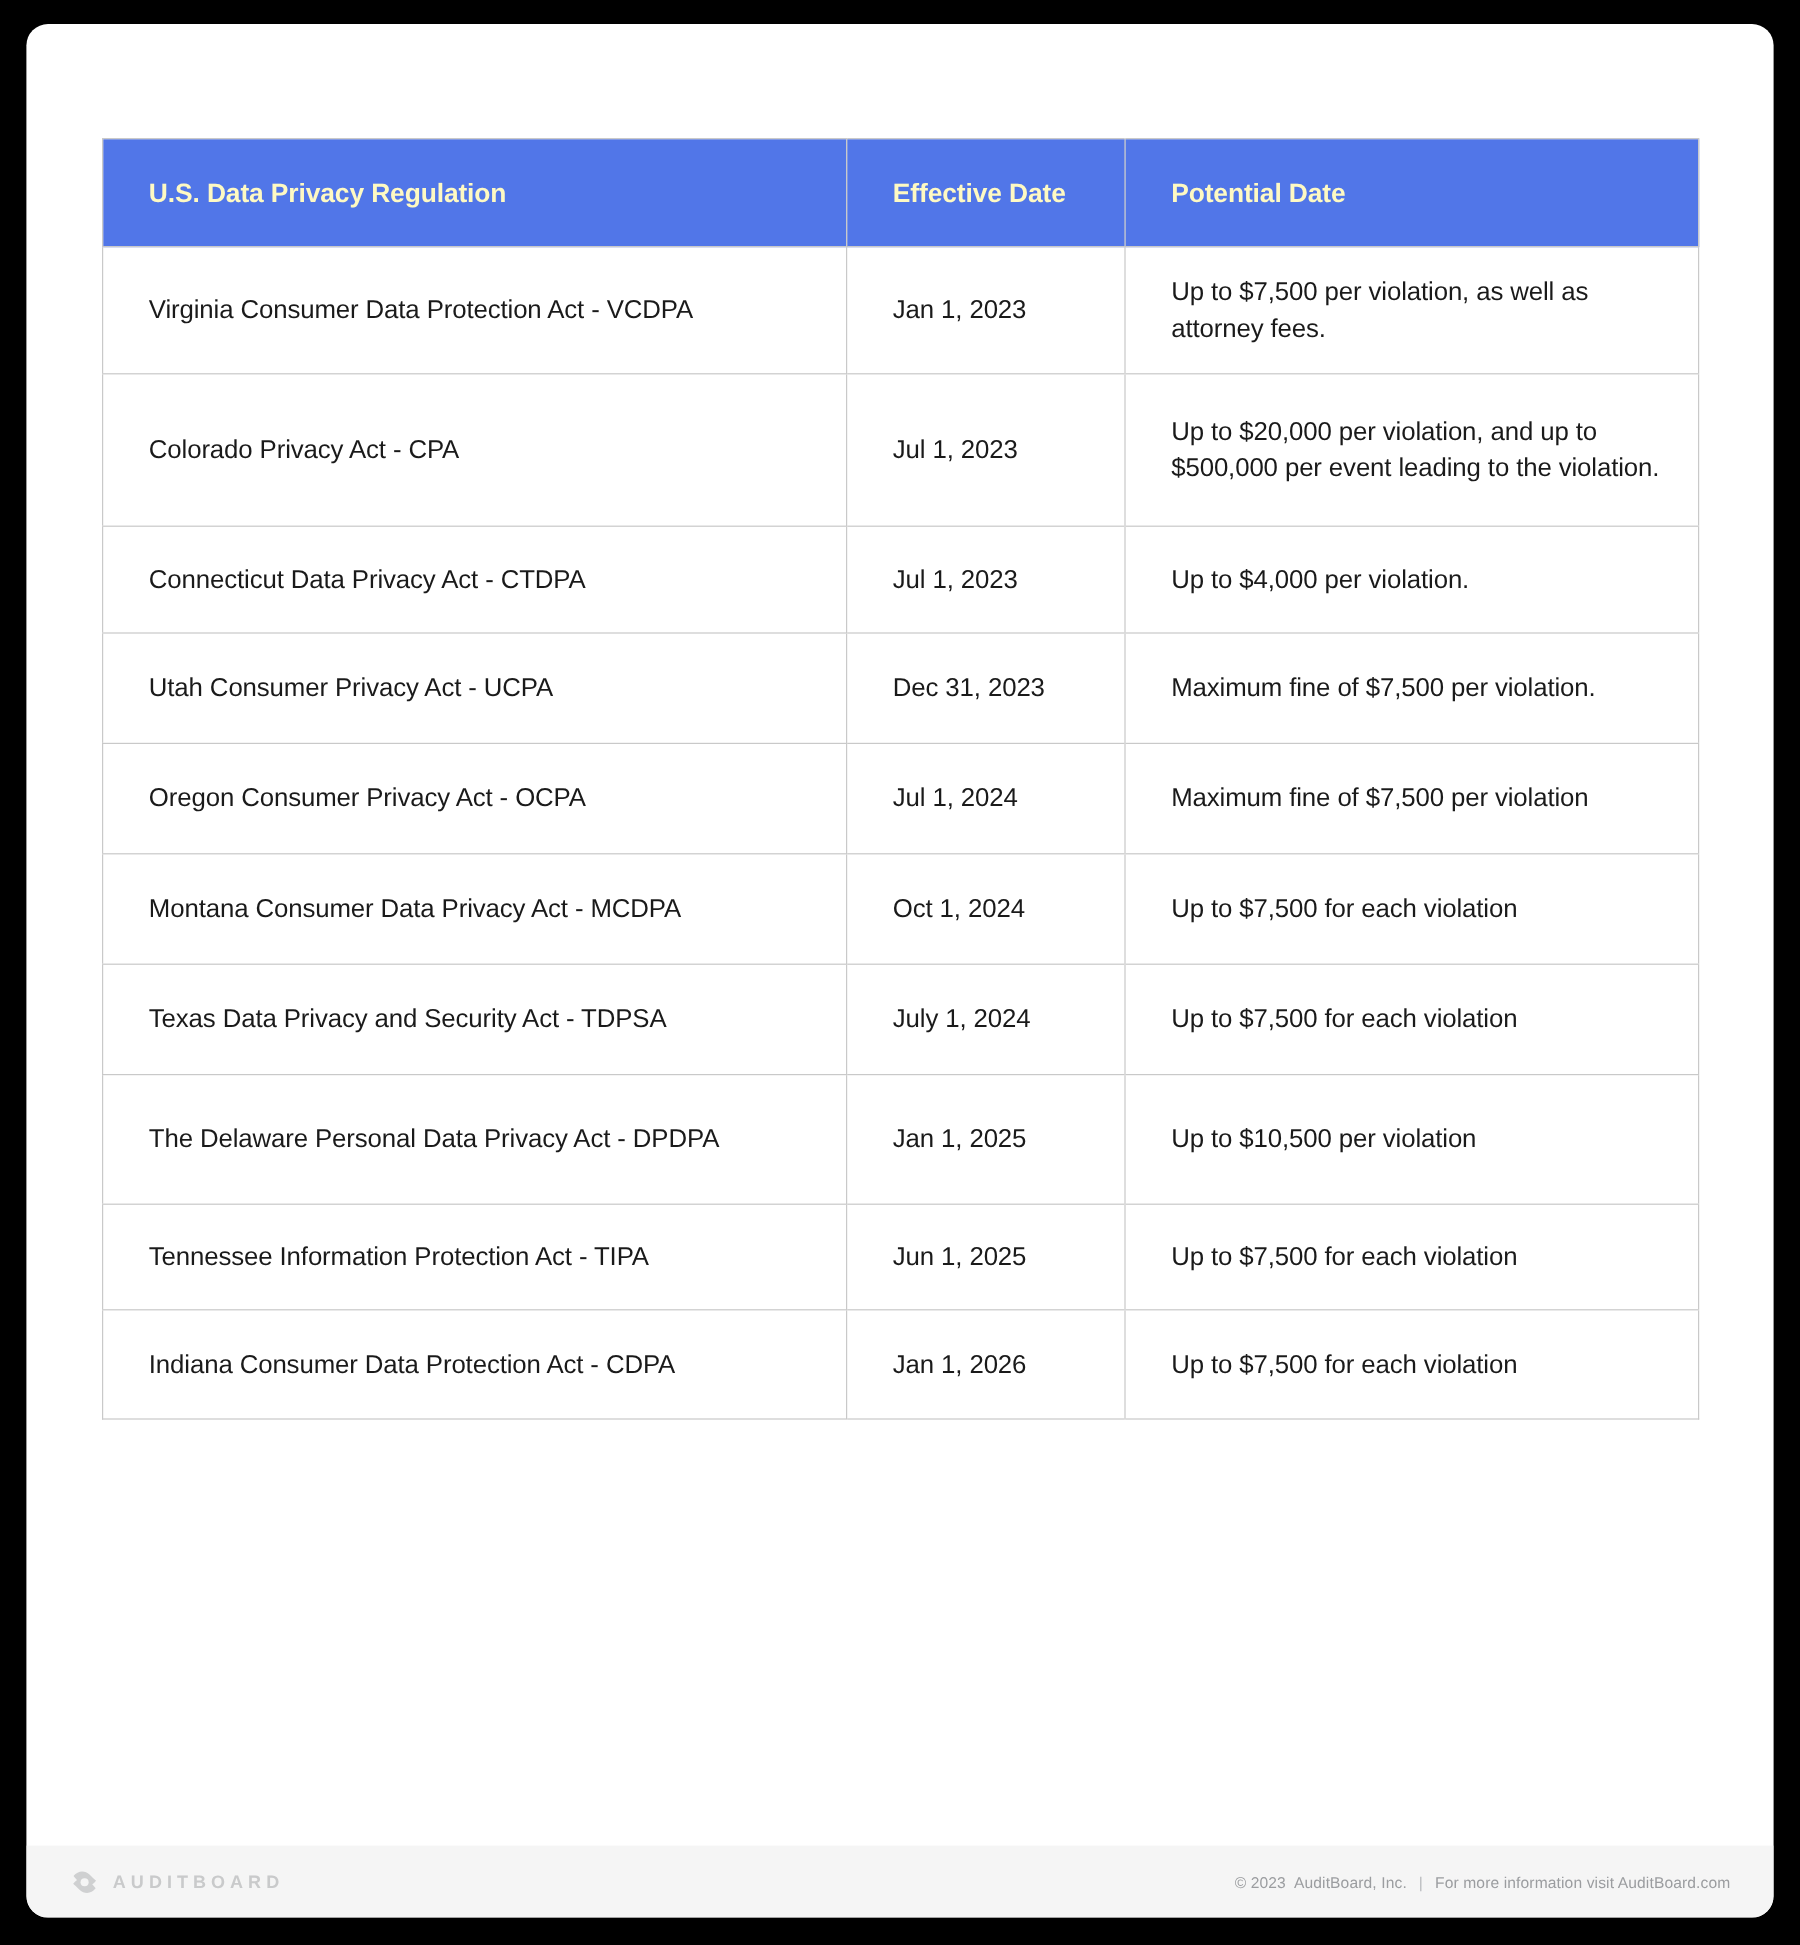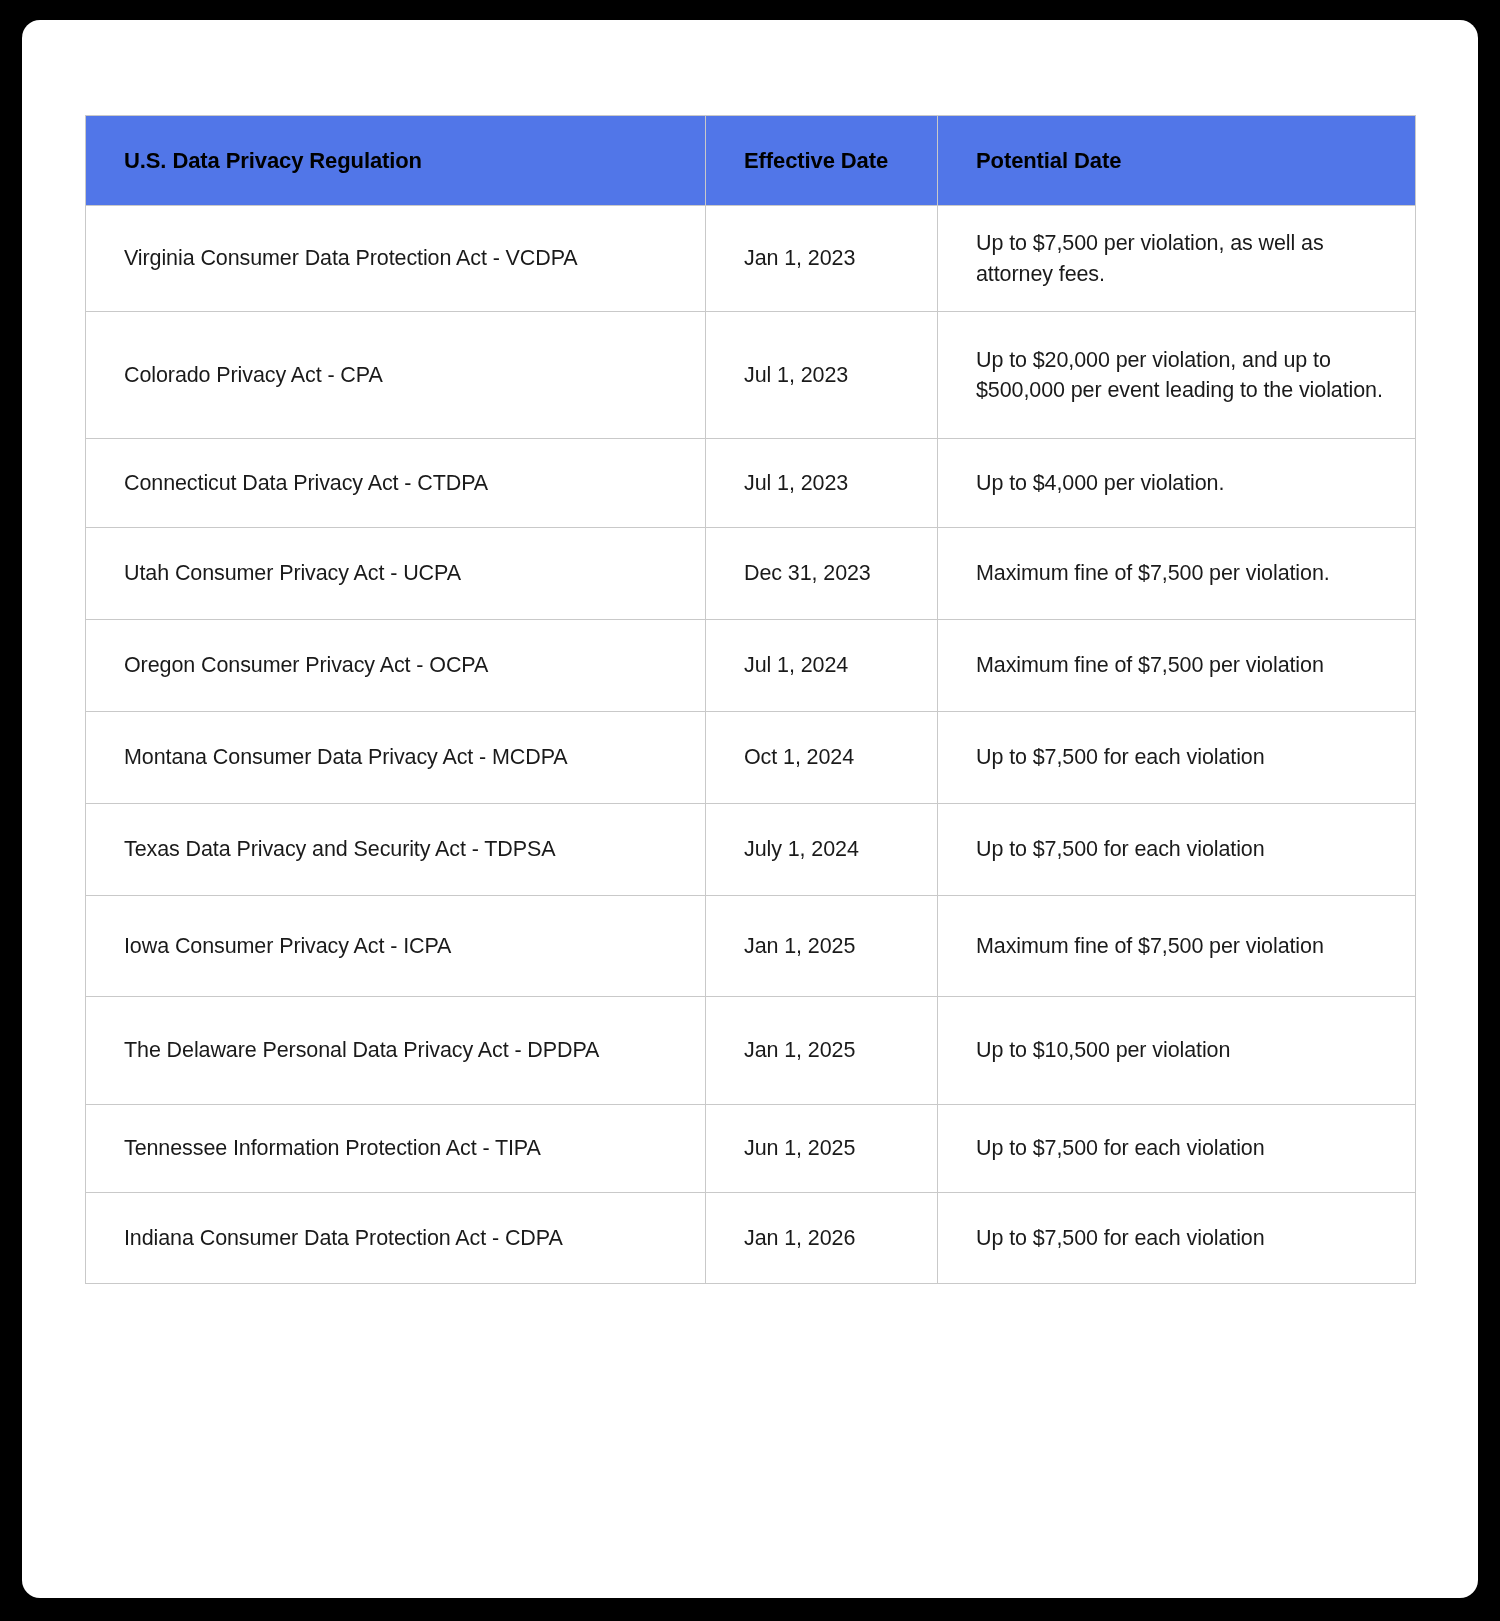--- a/index.html
+++ b/index.html
@@ -52,21 +52,21 @@
     table-layout: fixed;
     border: 1px solid #c9c9c9;
   }
 
   table.reg-table col.c-name { width: 620px; }
   table.reg-table col.c-date { width: 232px; }
   table.reg-table col.c-fine { width: 478px; }
 
   table.reg-table thead th {
     background: #5176e8;
-    color: #000000;
+    color: #fef9c3;
     font-size: 22px;
     font-weight: bold;
     text-align: left;
     height: 90px;
     vertical-align: middle;
     letter-spacing: -0.1px;
     border-right: 1px solid #c9c9c9;
     border-bottom: 1px solid #c9c9c9;
   }
   table.reg-table thead th:last-child { border-right: none; }
@@ -203,40 +203,54 @@
             <tr class="r6">
               <td class="cell-name">Montana Consumer Data Privacy Act - MCDPA</td>
               <td class="cell-date">Oct 1, 2024</td>
               <td class="cell-fine">Up to $7,500 for each violation</td>
             </tr>
             <tr class="r7">
               <td class="cell-name">Texas Data Privacy and Security Act - TDPSA</td>
               <td class="cell-date">July 1, 2024</td>
               <td class="cell-fine">Up to $7,500 for each violation</td>
             </tr>
-            <tr class="r8">
-              <td class="cell-name">Iowa Consumer Privacy Act - ICPA</td>
-              <td class="cell-date">Jan 1, 2025</td>
-              <td class="cell-fine">Maximum fine of $7,500 per violation</td>
-            </tr>
             <tr class="r9">
               <td class="cell-name">The Delaware Personal Data Privacy Act - DPDPA</td>
               <td class="cell-date">Jan 1, 2025</td>
               <td class="cell-fine">Up to $10,500 per violation</td>
             </tr>
             <tr class="r10">
               <td class="cell-name">Tennessee Information Protection Act - TIPA</td>
               <td class="cell-date">Jun 1, 2025</td>
               <td class="cell-fine">Up to $7,500 for each violation</td>
             </tr>
             <tr class="r11">
               <td class="cell-name">Indiana Consumer Data Protection Act  - CDPA</td>
               <td class="cell-date">Jan 1, 2026</td>
               <td class="cell-fine">Up to $7,500 for each violation</td>
             </tr>
           </tbody>
         </table>
       </div>
     </div>
 
+    <div class="footer">
+      <div class="brand">
+        <span class="brand-mark">
+          <svg viewBox="0 0 32 32" width="25" height="25" xmlns="http://www.w3.org/2000/svg" aria-hidden="true">
+            <path d="M4.2 9.5 C8.8 3.2 16.5 3.2 21.2 7.8 C24.4 11.0 26.4 12.9 28.2 14.4
+                     C23.4 21.2 15.5 21.5 10.7 16.7 C7.6 13.6 5.9 11.4 4.2 9.5 Z" fill="#cfd0d1"></path>
+            <path d="M27.8 22.5 C23.2 28.8 15.5 28.8 10.8 24.2 C7.6 21.0 5.6 19.1 3.8 17.6
+                     C8.6 10.8 16.5 10.5 21.3 15.3 C24.4 18.4 26.1 20.6 27.8 22.5 Z" fill="#cfd0d1"></path>
+            <ellipse cx="16" cy="16" rx="4.3" ry="4.3" fill="#f5f5f5"></ellipse>
+          </svg>
+        </span>
+        <span class="brand-name">AUDITBOARD</span>
+      </div>
+      <div class="footer-right">
+        <span>© 2023  AuditBoard, Inc.</span>
+        <span class="footer-sep">|</span>
+        <span>For more information visit AuditBoard.com</span>
+      </div>
+    </div>
 
   </div>
 </div>
 
 </body></html>

